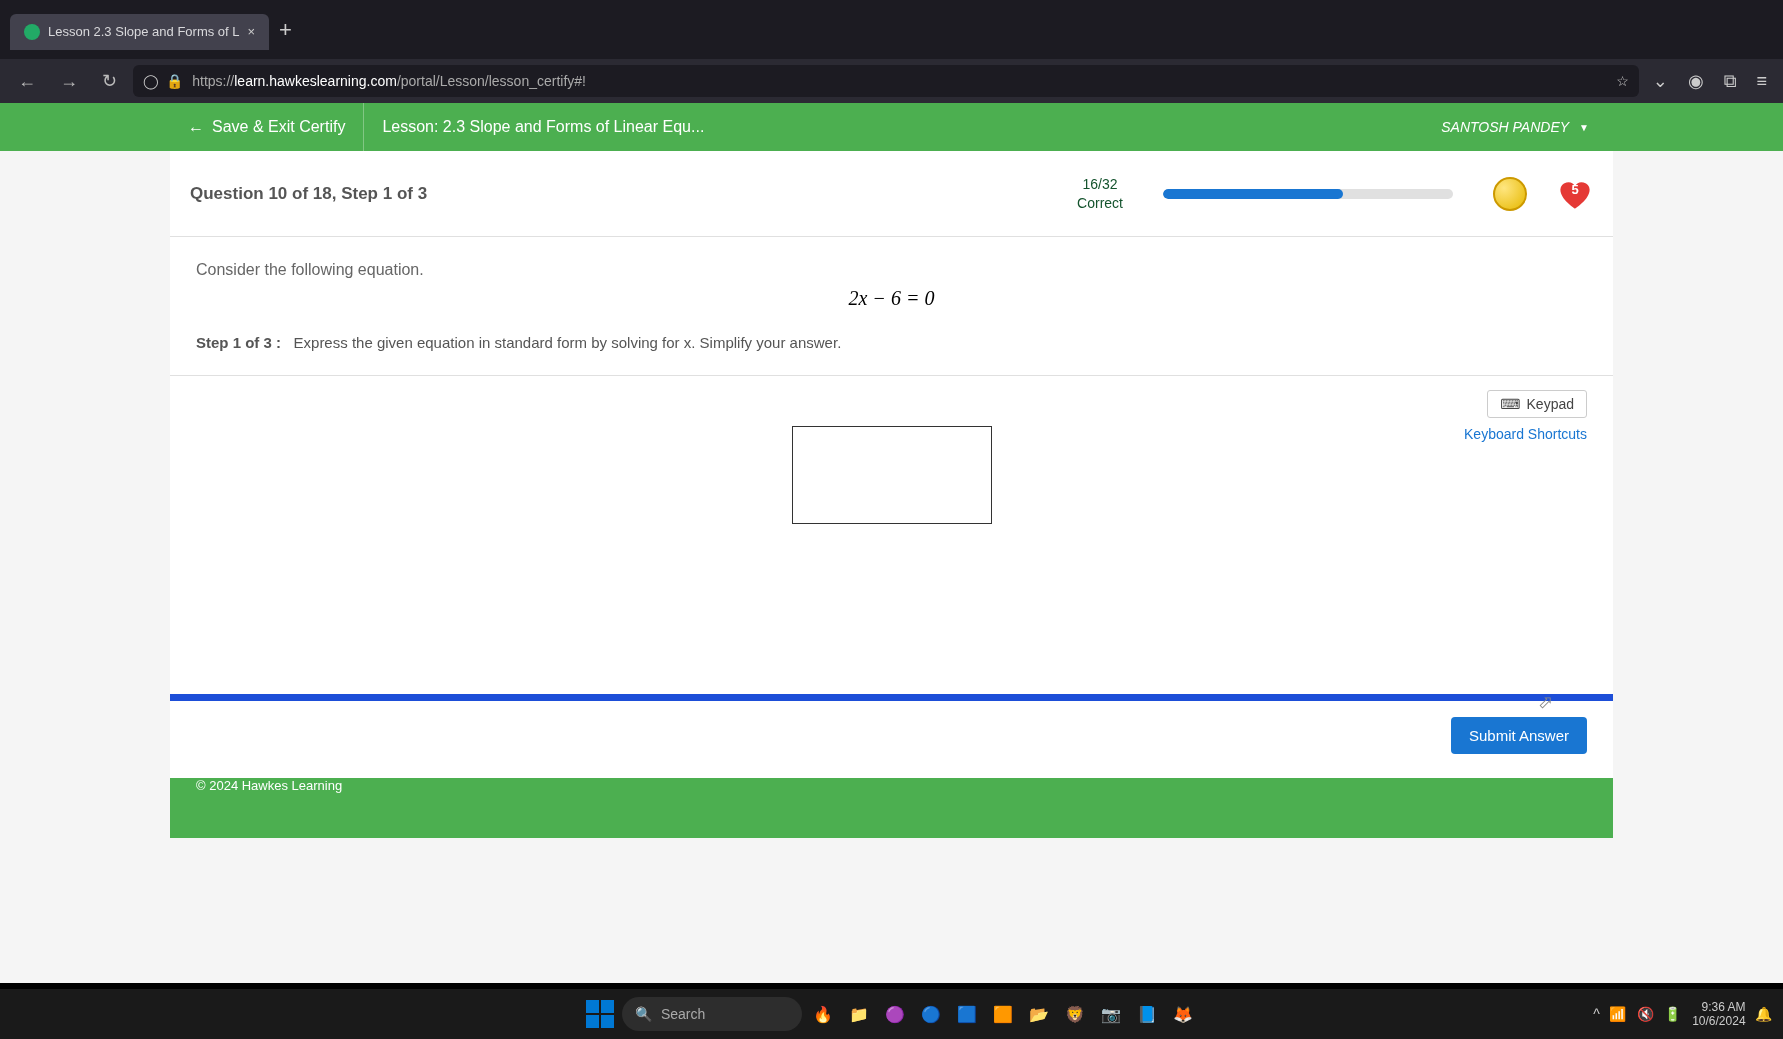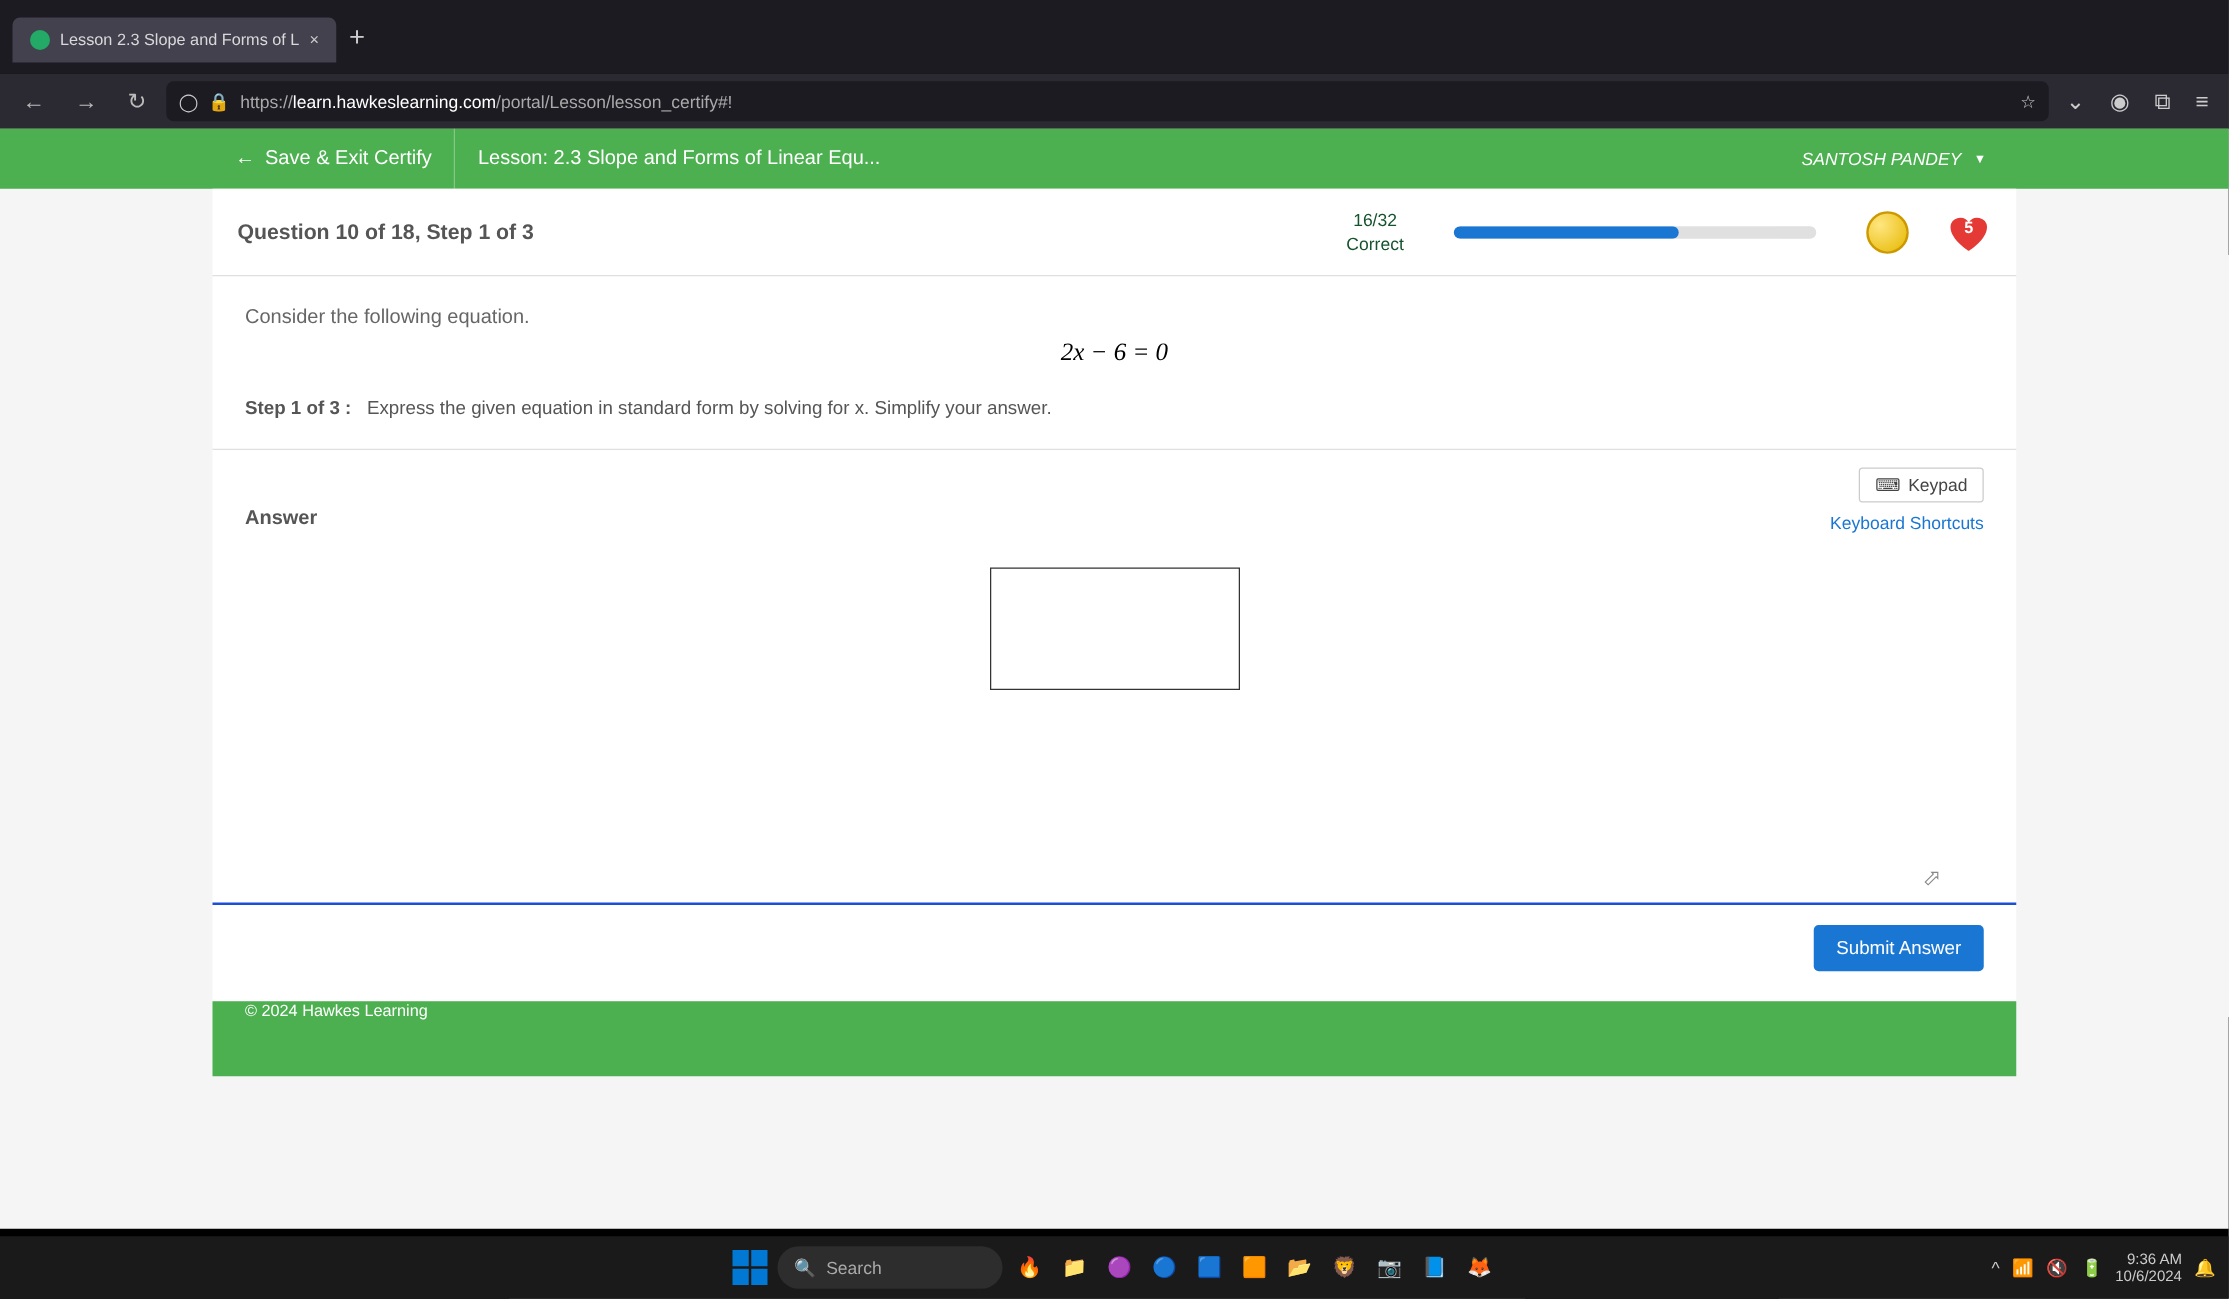--- a/index.html
+++ b/index.html
@@ -22,21 +22,21 @@
 
 
 .page-wrapper { background: #f5f5f5; height: 880px; position: relative; }
 .green-bar { background: #4caf50; height: 48px; display: flex; align-items: center; color: #fff; }
 .save-exit { display: flex; align-items: center; gap: 8px; padding: 0 18px; font-size: 16px; border-right: 1px solid rgba(255,255,255,0.3); height: 100%; cursor: pointer; }
 .lesson-title { padding: 0 18px; font-size: 16px; }
 .user-menu { margin-left: auto; padding: 0 24px; display: flex; align-items: center; gap: 10px; font-size: 14px; font-style: italic; }
 .user-caret { font-size: 10px; }
 
 .content-container { margin: 0 170px; background: #fff; }
-.progress-row { display: flex; align-items: center; height: 70px; padding: 0 20px; border-bottom: 1px solid #e0e0e0; }
+.progress-row { display: flex; align-items: center; height: 86px; padding: 0 20px; border-bottom: 1px solid #e0e0e0; }
 .question-heading { color: #555; font-size: 17px; font-weight: 600; }
 .correct-block { margin-left: auto; text-align: center; color: #14532d; font-size: 14px; line-height: 1.3; padding: 0 20px; }
 .progress-bar { width: 290px; height: 10px; background: #e0e0e0; border-radius: 5px; margin: 0 20px; overflow: hidden; }
 .progress-fill { height: 100%; background: #1976d2; border-radius: 5px; }
 .coin { width: 34px; height: 34px; border-radius: 50%; background: radial-gradient(circle at 30% 30%, #ffe680, #e6b800); border: 2px solid #cc9900; margin: 0 30px 0 20px; }
 .heart { width: 36px; height: 36px; position: relative; }
 .heart svg { width: 36px; height: 36px; }
 .heart-num { position: absolute; top: 6px; left: 0; right: 0; text-align: center; color: #fff; font-size: 13px; font-weight: bold; }
 
 .question-body { padding: 24px 26px; }
@@ -45,21 +45,21 @@
 .step-text { color: #555; font-size: 15px; margin-top: 24px; }
 .step-text b { font-weight: 700; }
 
 .answer-section { border-top: 1px solid #e0e0e0; padding: 20px 26px 30px 26px; position: relative; }
 .answer-tools { position: absolute; right: 26px; top: 14px; text-align: right; }
 .keypad-btn { display: inline-flex; align-items: center; gap: 6px; border: 1px solid #ccc; padding: 5px 12px; font-size: 14px; color: #444; background: #fff; cursor: pointer; border-radius: 3px; }
 .kb-shortcuts { color: #1976d2; font-size: 14px; margin-top: 8px; cursor: pointer; }
 .answer-label { color: #555; font-size: 16px; font-weight: 600; margin: 26px 0; }
 .answer-input { display: block; margin: 30px auto 140px auto; width: 200px; height: 98px; border: 1px solid #333; background: #fff; font-size: 18px; text-align: center; }
 
-.submit-row { padding: 16px 26px 24px 26px; text-align: right; border-top: 2px solid #1d4ed8; }
+.submit-row { padding: 16px 26px 24px 26px; text-align: right; border-top: 7px solid #1d4ed8; }
 .submit-btn { background: #1976d2; color: #fff; border: none; padding: 10px 18px; font-size: 15px; border-radius: 4px; cursor: pointer; }
 
 .footer-bar { background: #4caf50; height: 60px; margin: 0 170px; display: flex; padding: 0 26px; color: #fff; font-size: 13px; }
 
 
 .taskbar { position: absolute; bottom: 0; left: 0; right: 0; height: 50px; background: #1a1a1a; display: flex; align-items: center; padding: 0 10px; }
 .taskbar-center { position: absolute; left: 50%; transform: translateX(-50%); display: flex; align-items: center; gap: 8px; }
 .start-btn { width: 28px; height: 28px; display: grid; grid-template-columns: 1fr 1fr; grid-template-rows: 1fr 1fr; gap: 2px; }
 .start-btn div { background: #0078d4; }
 .search-box { background: #2d2d2d; height: 34px; width: 180px; border-radius: 17px; display: flex; align-items: center; padding: 0 14px; color: #aaa; font-size: 14px; gap: 8px; }
@@ -145,21 +145,20 @@
     </div>
 
     <div class="answer-section">
       <div class="answer-tools">
         <button class="keypad-btn">
           <span>⌨</span>
           <span>Keypad</span>
         </button>
         <div class="kb-shortcuts">Keyboard Shortcuts</div>
       </div>
-      <div class="answer-label">Answer</div>
       <input class="answer-input" type="text" value="" style="">
     </div>
 
     <div class="submit-row">
       <button class="submit-btn">Submit Answer</button>
     </div>
   </div>
 
   <div class="footer-bar">
     <span>© 2024 Hawkes Learning</span>

